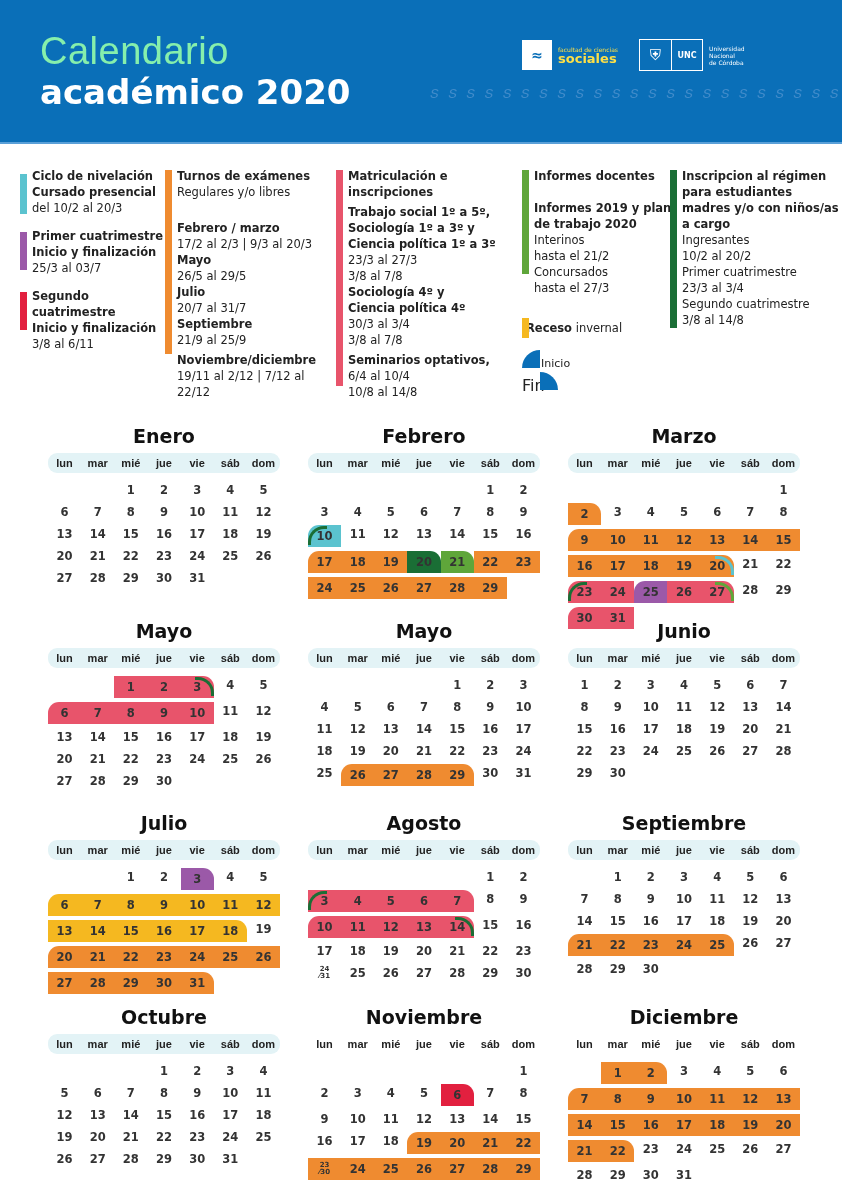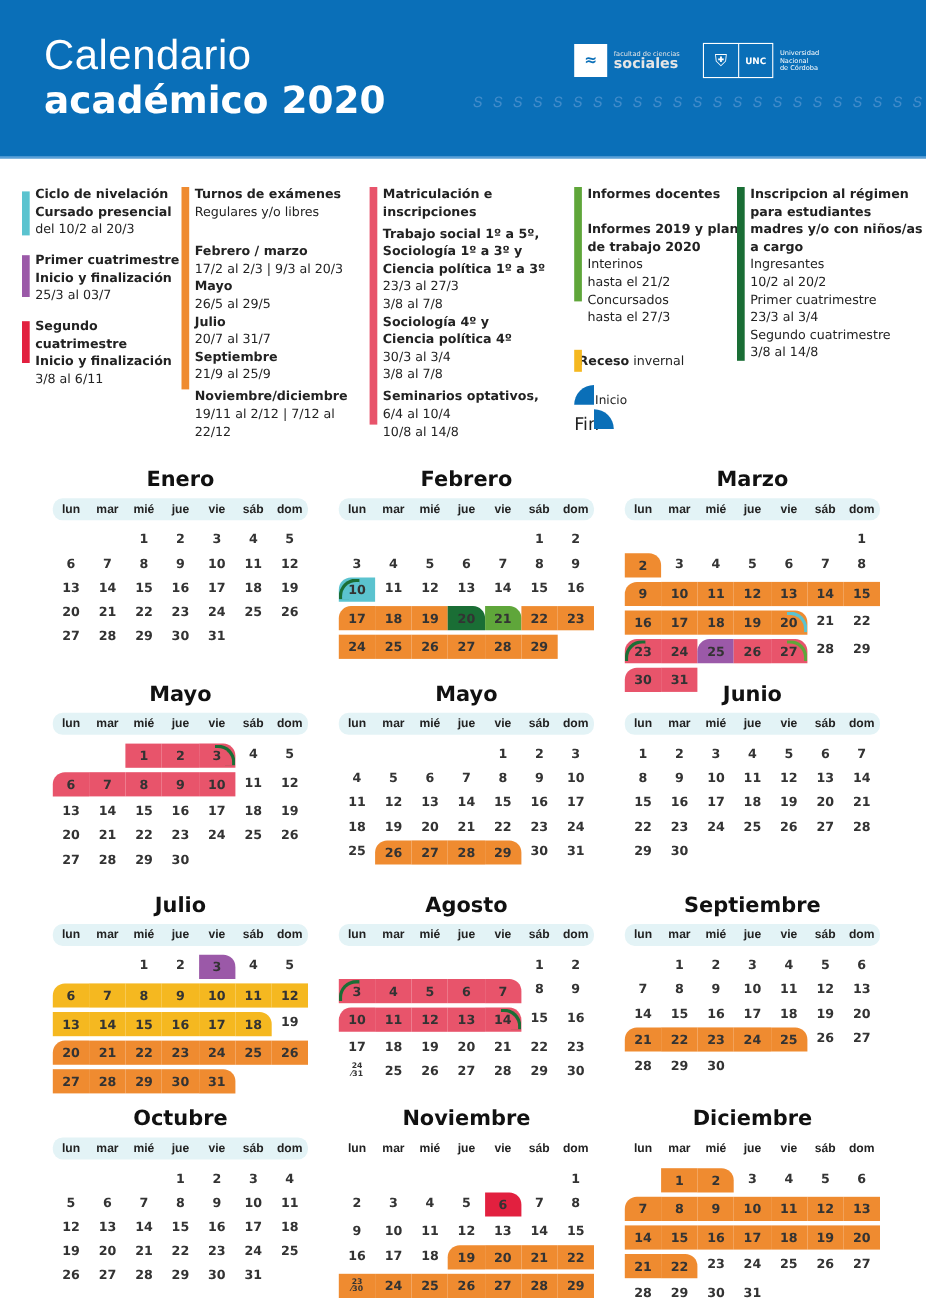--- a/index.html
+++ b/index.html
@@ -1,22 +1,22 @@
 <!DOCTYPE html>
 <html><head>
 <meta charset="utf-8">
 <style>
 *{box-sizing:border-box;margin:0;padding:0}
 body{width:842px;height:1191px;background:#fff;font-family:"DejaVu Sans",sans-serif;color:#222;position:relative;overflow:hidden}
 .header{position:absolute;left:0;top:0;width:842px;height:144px;background:#0a6fb8;border-bottom:2px solid #5aa0d8}
-.title1{position:absolute;left:40px;top:30px;font-family:"Liberation Sans",sans-serif;font-size:38px;color:#ffffff;font-weight:normal;letter-spacing:0.5px}
+.title1{position:absolute;left:40px;top:30px;font-family:"Liberation Sans",sans-serif;font-size:38px;color:#86efac;font-weight:normal;letter-spacing:0.5px}
 .title2{position:absolute;left:40px;top:72px;font-family:"DejaVu Sans",sans-serif;font-size:34px;color:#fff;font-weight:bold}
 .logo1{position:absolute;left:522px;top:40px;display:flex;align-items:center}
 .logo1 .box{width:30px;height:30px;background:#fff;display:flex;align-items:center;justify-content:center;color:#0a6fb8;font-weight:bold;font-size:14px;font-style:italic}
-.logo1 .txt{margin-left:6px;color:#e5e5e5}
+.logo1 .txt{margin-left:6px;color:#fde047}
 .logo1 .small{font-size:6px;display:block}
 .logo1 .big{font-size:13px;font-weight:bold;display:block;line-height:12px}
 .logo2{position:absolute;left:639px;top:39px;display:flex;align-items:center}
 .logo2 .frame{border:1px solid #fff;display:flex;height:32px}
 .logo2 .shield{width:32px;display:flex;align-items:center;justify-content:center;border-right:1px solid #fff;color:#fff;font-size:15px}
 .logo2 .unc{width:30px;display:flex;align-items:center;justify-content:center;color:#fff;font-size:8px;font-weight:bold}
 .logo2 .uni{margin-left:6px;color:#fff;font-size:6px;line-height:7px}
 .pattern{position:absolute;left:430px;top:85px;width:410px;height:55px;color:#4f93cf;font-size:13px;letter-spacing:9px;line-height:18px;opacity:.8;overflow:hidden;font-style:italic}
 .legend{position:absolute;top:168px;font-size:11.5px;line-height:16px;color:#222}
 .legend .bar{position:absolute;left:0;width:7px}

